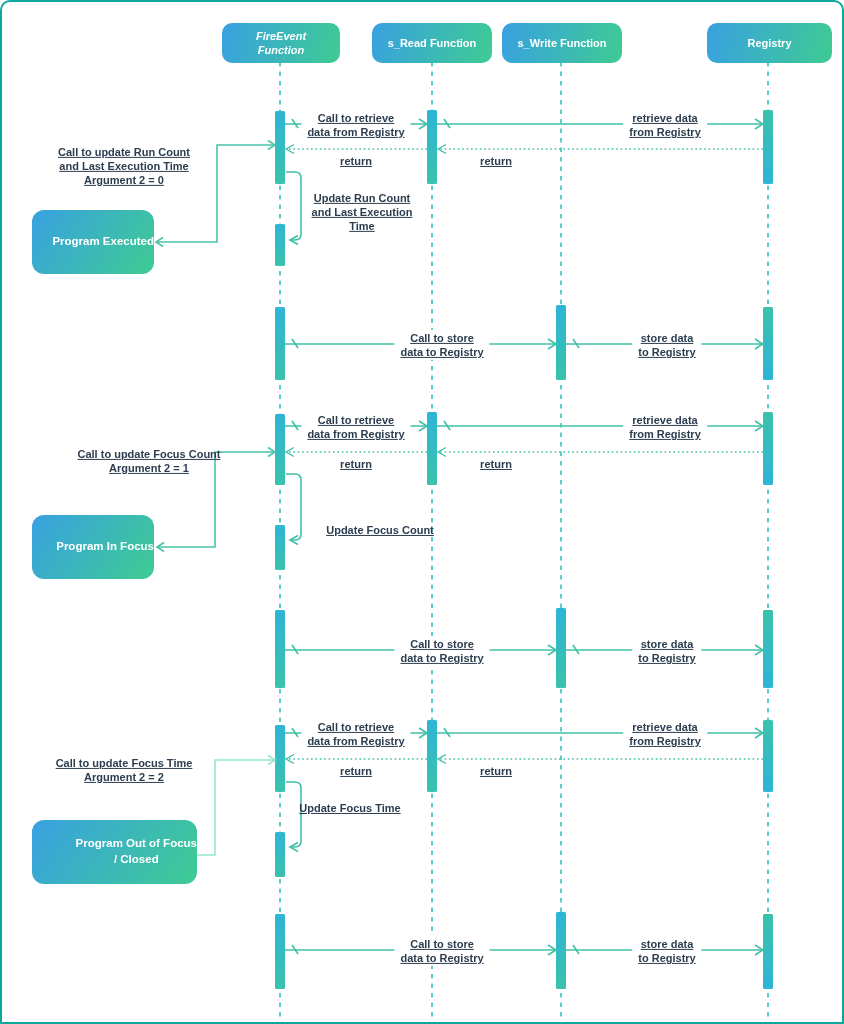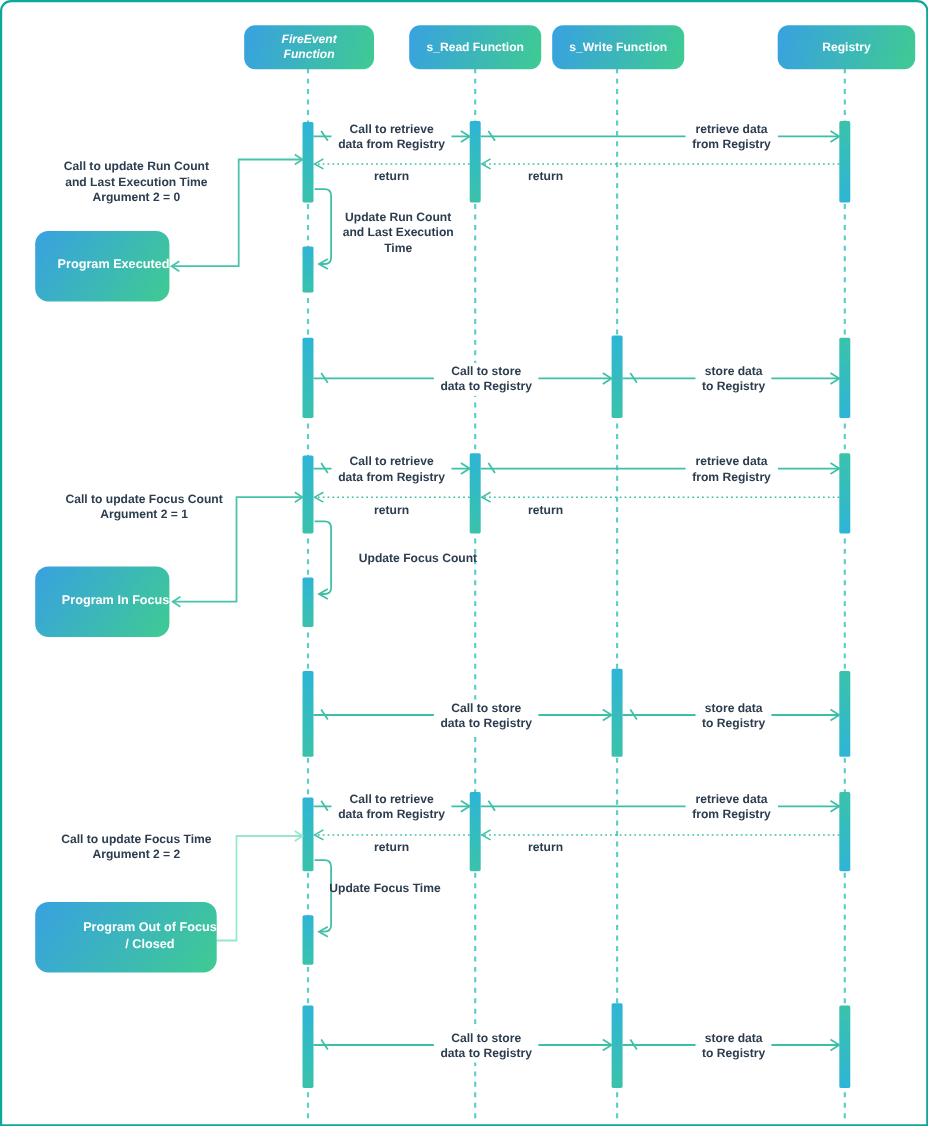--- a/index.html
+++ b/index.html
@@ -19,21 +19,21 @@
   .state-box{
     position:absolute;border-radius:12px;
     background:linear-gradient(125deg,#38a1e1,#3fcb92);
     color:#fff;display:flex;align-items:center;justify-content:flex-end;
     text-align:center;font-weight:700;font-size:11.5px;line-height:1.35;
     white-space:pre-line;
   }
   .label{
     position:absolute;transform:translate(-50%,-50%);
     font-weight:600;font-size:11px;line-height:1.28;color:#2c3d4f;
-    text-align:center;white-space:pre-line;
+    text-align:center;white-space:pre-line;text-decoration:underline;
   }
   .msg{background:#fff;padding:1px 6px;}
 </style>
 </head>
 <body>
 
 <div class="canvas">
 
   <svg class="lines-layer" width="844" height="1024" viewBox="0 0 844 1024">
     <defs>
@@ -188,21 +188,21 @@
     <span>Program In Focus</span>
   </div>
   <div class="state-box" style="left:30px;top:818px;width:122px;height:64px;padding-left:43px;">
     <span>Program Out of Focus
 / Closed</span>
   </div>
 
   <div class="label" style="left:122px;top:164px;">Call to update Run Count
 and Last Execution Time
 Argument 2 = 0</div>
-  <div class="label" style="left:129px;top:459px;text-align:center;">Call to update Focus Count
+  <div class="label" style="left:147px;top:459px;text-align:center;">Call to update Focus Count
 Argument 2 = 1</div>
   <div class="label" style="left:122px;top:768px;">Call to update Focus Time
 Argument 2 = 2</div>
 
   <div class="label msg" style="left:354px;top:123px;">Call to retrieve
 data from Registry</div>
   <div class="label msg" style="left:663px;top:123px;">retrieve data
 from Registry</div>
   <div class="label" style="left:354px;top:159px;">return</div>
   <div class="label" style="left:494px;top:159px;">return</div>
@@ -214,21 +214,21 @@
 data to Registry</div>
   <div class="label msg" style="left:665px;top:343px;">store data
 to Registry</div>
 
   <div class="label msg" style="left:354px;top:425px;">Call to retrieve
 data from Registry</div>
   <div class="label msg" style="left:663px;top:425px;">retrieve data
 from Registry</div>
   <div class="label" style="left:354px;top:462px;">return</div>
   <div class="label" style="left:494px;top:462px;">return</div>
-  <div class="label" style="left:354px;top:506px;padding-left:48px;">Update Focus Count</div>
+  <div class="label" style="left:354px;top:528px;padding-left:48px;">Update Focus Count</div>
 
   <div class="label msg" style="left:440px;top:649px;">Call to store
 data to Registry</div>
   <div class="label msg" style="left:665px;top:649px;">store data
 to Registry</div>
 
   <div class="label msg" style="left:354px;top:732px;">Call to retrieve
 data from Registry</div>
   <div class="label msg" style="left:663px;top:732px;">retrieve data
 from Registry</div>

